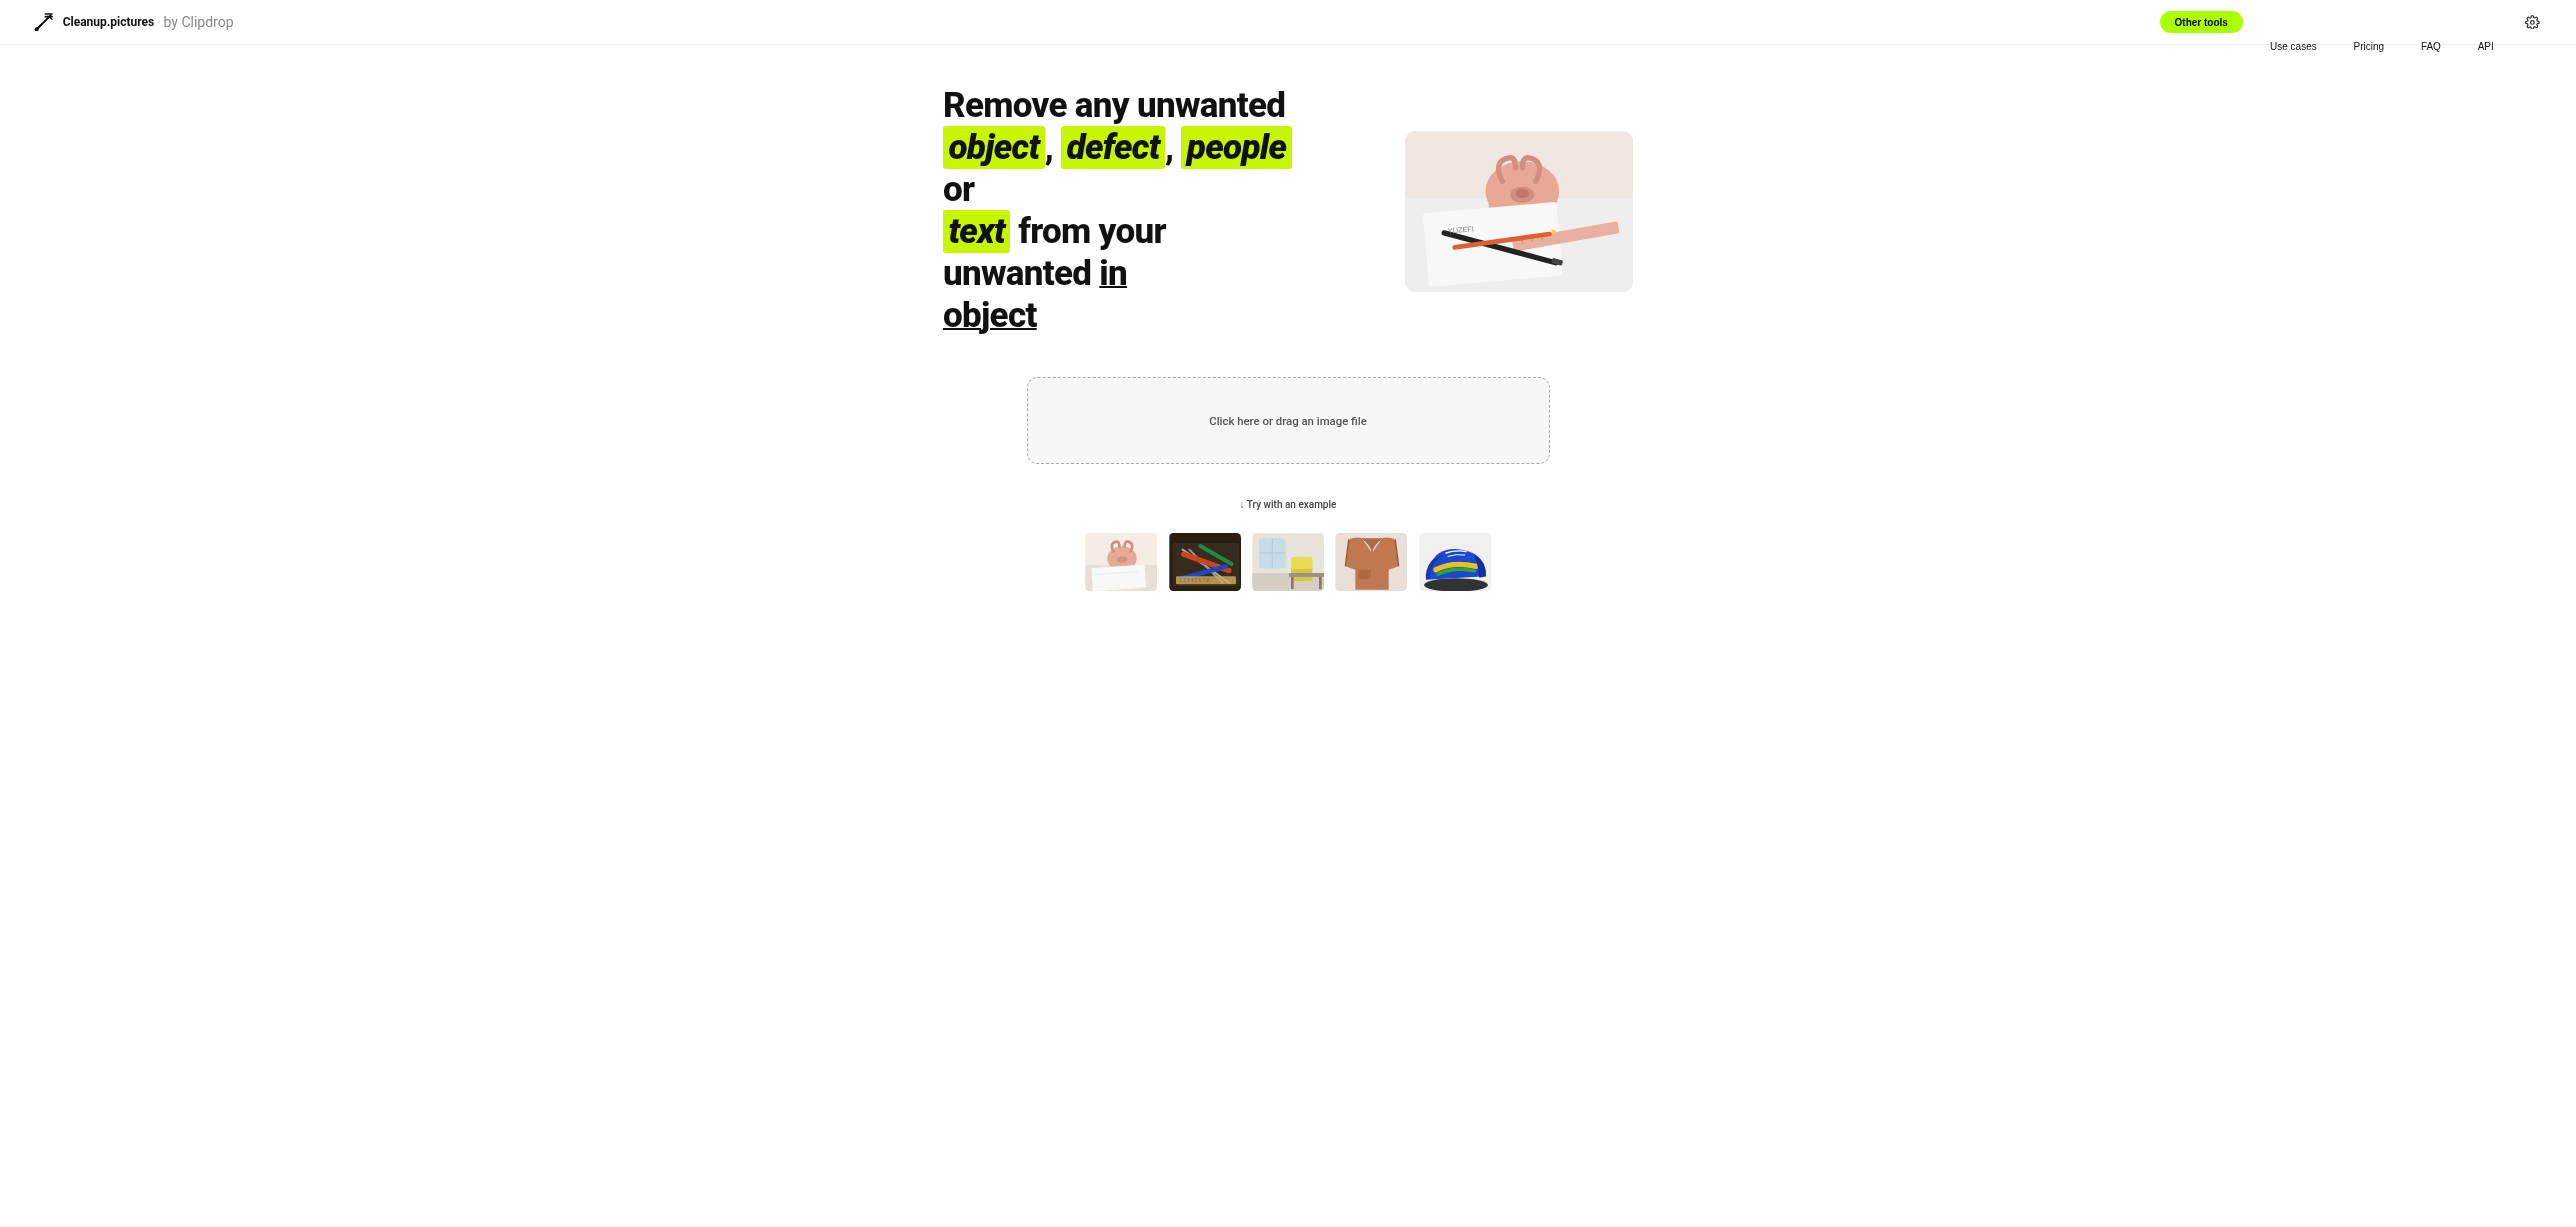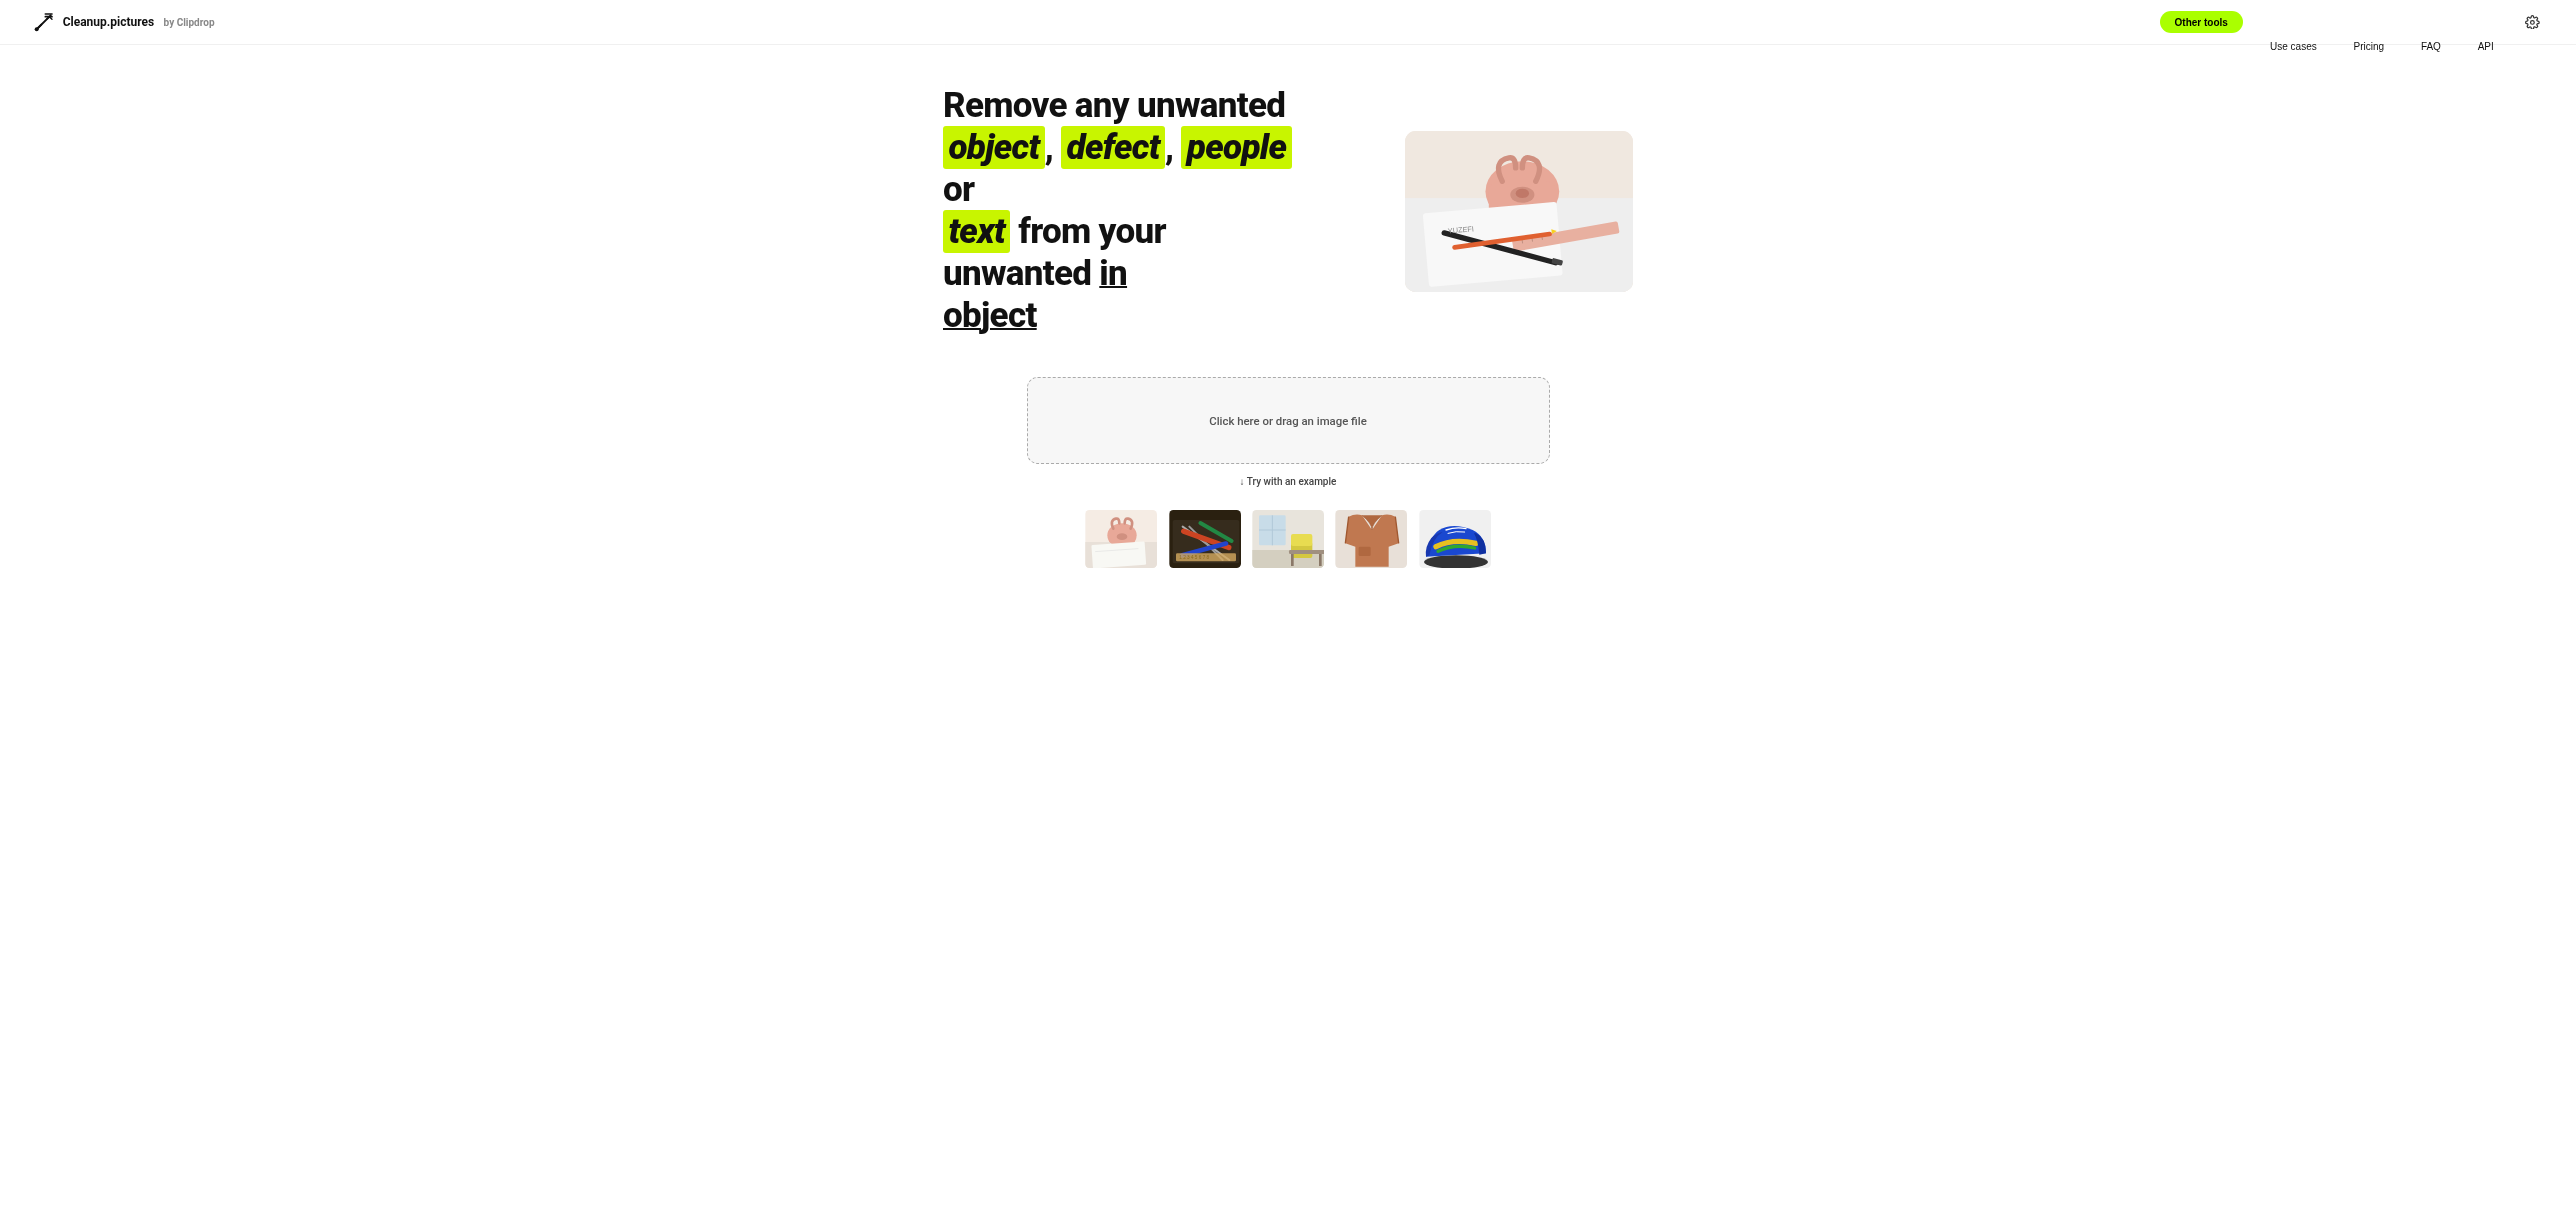--- a/index.html
+++ b/index.html
@@ -37,24 +37,24 @@
       height: 24px;
     }
 
     .logo-text {
       font-size: 12px;
       font-weight: 700;
       color: #111;
     }
 
     .logo-by {
-      font-size: 10px;
+      font-size: 14px;
       color: #888;
       margin-left: 2.7px;
-      font-weight: 700;
+      font-weight: 400;
     }
 
     nav {
       display: flex;
       align-items: center;
       gap: 18px;
     }
 
     .nav-btn-green {
       background: #aaff00;
@@ -141,21 +141,21 @@
       height: 161px;
       border-radius: 10.7px;
       overflow: hidden;
       background: #f0e8e0;
       position: relative;
     }
 
     
     .dropzone-wrapper {
       width: 523px;
-      margin-bottom: 12px;
+      margin-bottom: 35px;
     }
 
     .dropzone {
       width: 100%;
       height: 87px;
       border: 1.7px dashed #aaa;
       border-radius: 10.7px;
       background: #f7f7f7;
       display: flex;
       align-items: center;

